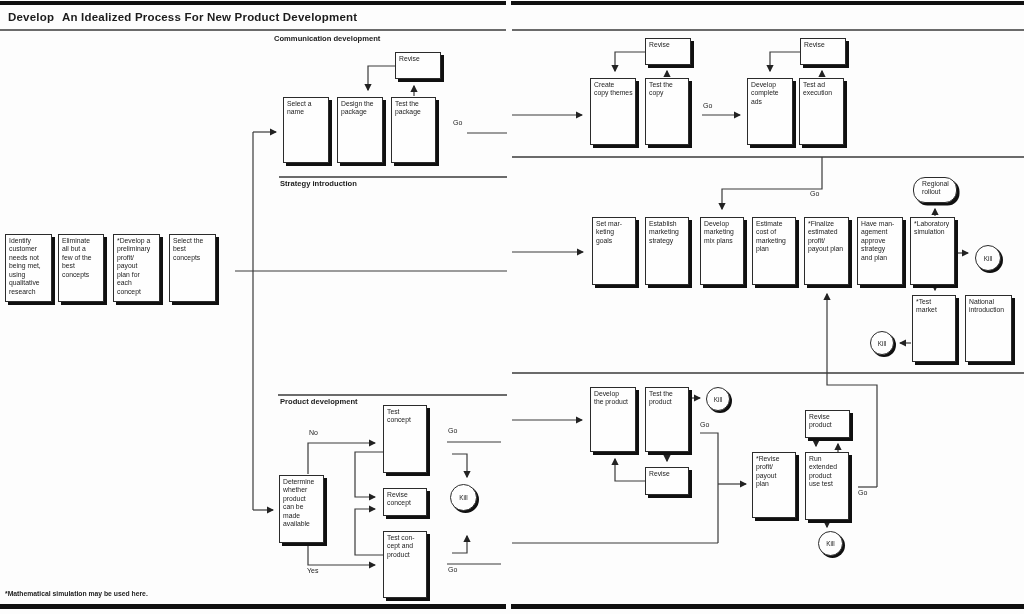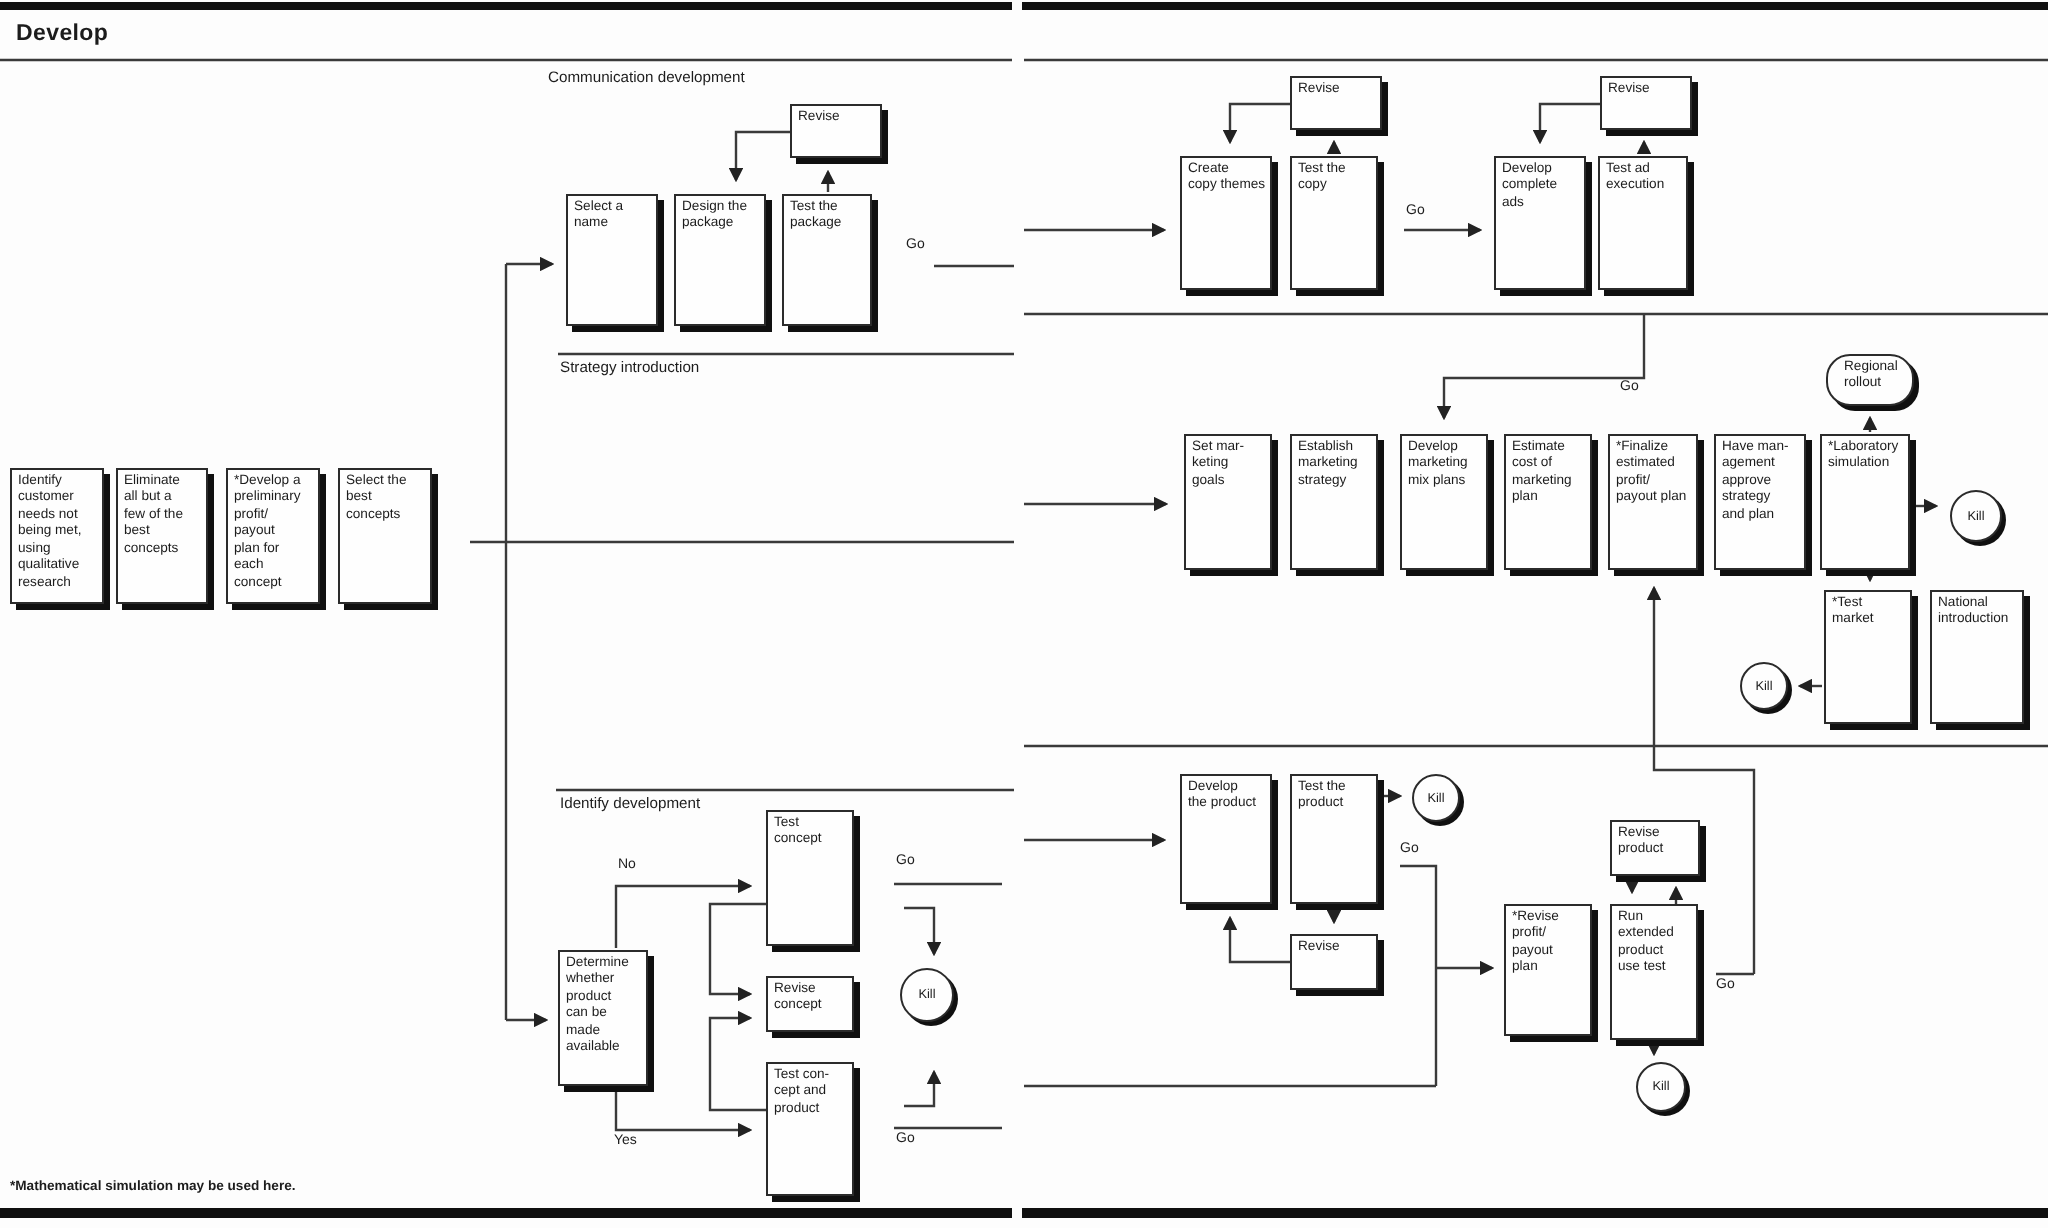--- a/index.html
+++ b/index.html
@@ -9,21 +9,21 @@
   .box{position:absolute;background:#fefefe;border:1.4px solid #2b2b2b;
        box-shadow:3px 3px 0 #101010;font-size:6.8px;line-height:1.24;
        padding:2px 1px 0 3px;white-space:pre-line;box-sizing:border-box;z-index:2;}
   .kill{position:absolute;background:#fefefe;border:1.4px solid #2b2b2b;border-radius:50%;
         box-shadow:2px 2px 0 #101010;font-size:6.4px;display:flex;align-items:center;
         justify-content:center;box-sizing:border-box;z-index:2;}
   .stadium{position:absolute;background:#fefefe;border:1.4px solid #2b2b2b;border-radius:12px;
         box-shadow:2.5px 2.5px 0 #101010;font-size:6.8px;line-height:1.2;text-align:left;
         padding:2px 0 0 8px;white-space:pre-line;box-sizing:border-box;z-index:2;}
   .lbl{position:absolute;font-size:7px;z-index:2;white-space:nowrap;}
-  .sec{position:absolute;font-size:7.6px;font-weight:normal;z-index:2;white-space:nowrap;}
+  .sec{position:absolute;font-size:7.6px;font-weight:bold;z-index:2;white-space:nowrap;}
   .ttl{position:absolute;font-size:11.5px;font-weight:bold;letter-spacing:.2px;z-index:2;white-space:nowrap;}
   .foot{position:absolute;font-size:6.8px;font-weight:bold;z-index:2;white-space:nowrap;}
   .bar{position:absolute;background:#101010;z-index:1;}
 </style>
 </head>
 <body>
 
 <div id="page">
 
   <div class="bar" style="left:0;top:1px;width:506px;height:4px"></div>
@@ -87,23 +87,24 @@
       <path d="M700,433 H718 V543"></path>
       <path d="M512,543 H718"></path>
       <path d="M718,484 H746" marker-end="url(#ah)"></path>
       <path d="M816,438 V446" marker-end="url(#ah)"></path>
       <path d="M838,452 V444" marker-end="url(#ah)"></path>
       <path d="M827,520 V527" marker-end="url(#ah)"></path>
     </g>
   </svg>
 
   <div class="ttl" style="left:8px;top:11px">Develop</div>
+  <div class="ttl" style="left:62px;top:11px">An Idealized Process For New Product Development</div>
   <div class="sec" style="left:274px;top:34px">Communication development</div>
   <div class="sec" style="left:280px;top:179px">Strategy introduction</div>
-  <div class="sec" style="left:280px;top:397px">Identify development</div>
+  <div class="sec" style="left:280px;top:397px">Product development</div>
   <div class="foot" style="left:5px;top:590px">*Mathematical simulation may be used here.</div>
 
   <div class="box" style="left:5px;top:234px;width:47px;height:68px">Identify
 customer
 needs not
 being met,
 using
 qualitative
 research</div>
   <div class="box" style="left:58px;top:234px;width:46px;height:68px">Eliminate

